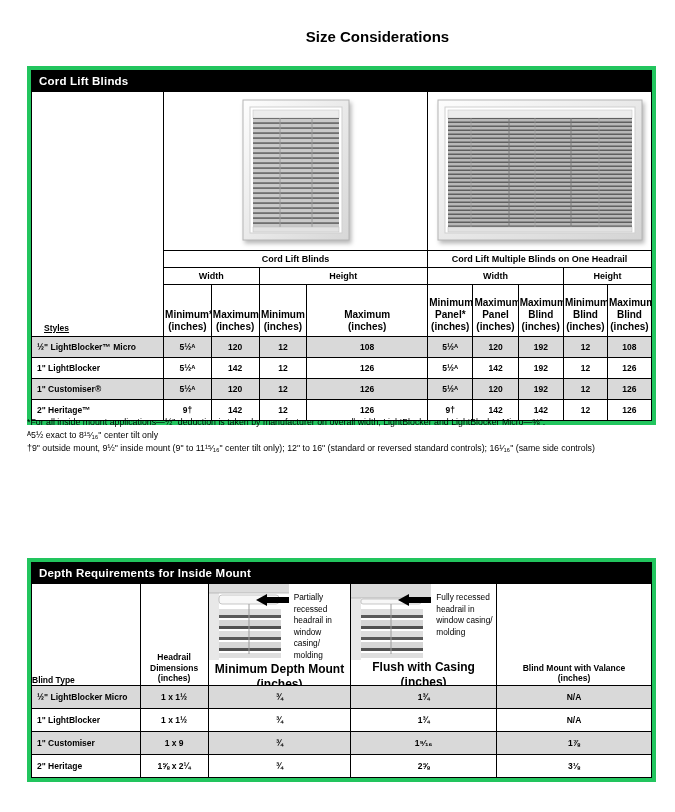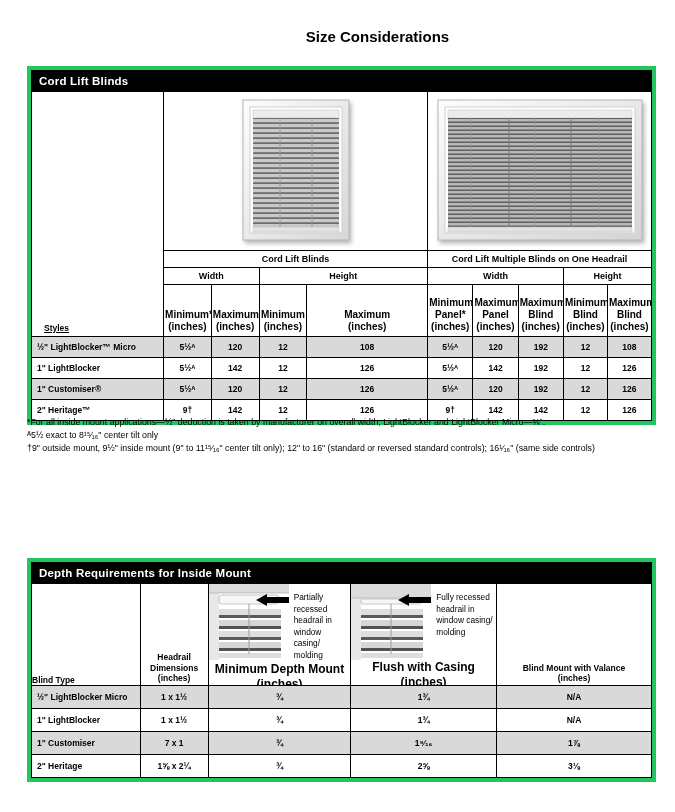--- a/index.html
+++ b/index.html
@@ -335,21 +335,21 @@
           </tr>
           <tr>
             <td>1" LightBlocker</td>
             <td>1 x 1½</td>
             <td>¾</td>
             <td>1¾</td>
             <td>N/A</td>
           </tr>
           <tr>
             <td>1" Customiser</td>
-            <td>7 x 1</td>
+            <td>1 x 9</td>
             <td>¾</td>
             <td>1⁹⁄₁₆</td>
             <td>1⅞</td>
           </tr>
           <tr>
             <td>2" Heritage</td>
             <td>1⅝ x 2¼</td>
             <td>¾</td>
             <td>2⅝</td>
             <td>3⅛</td>

